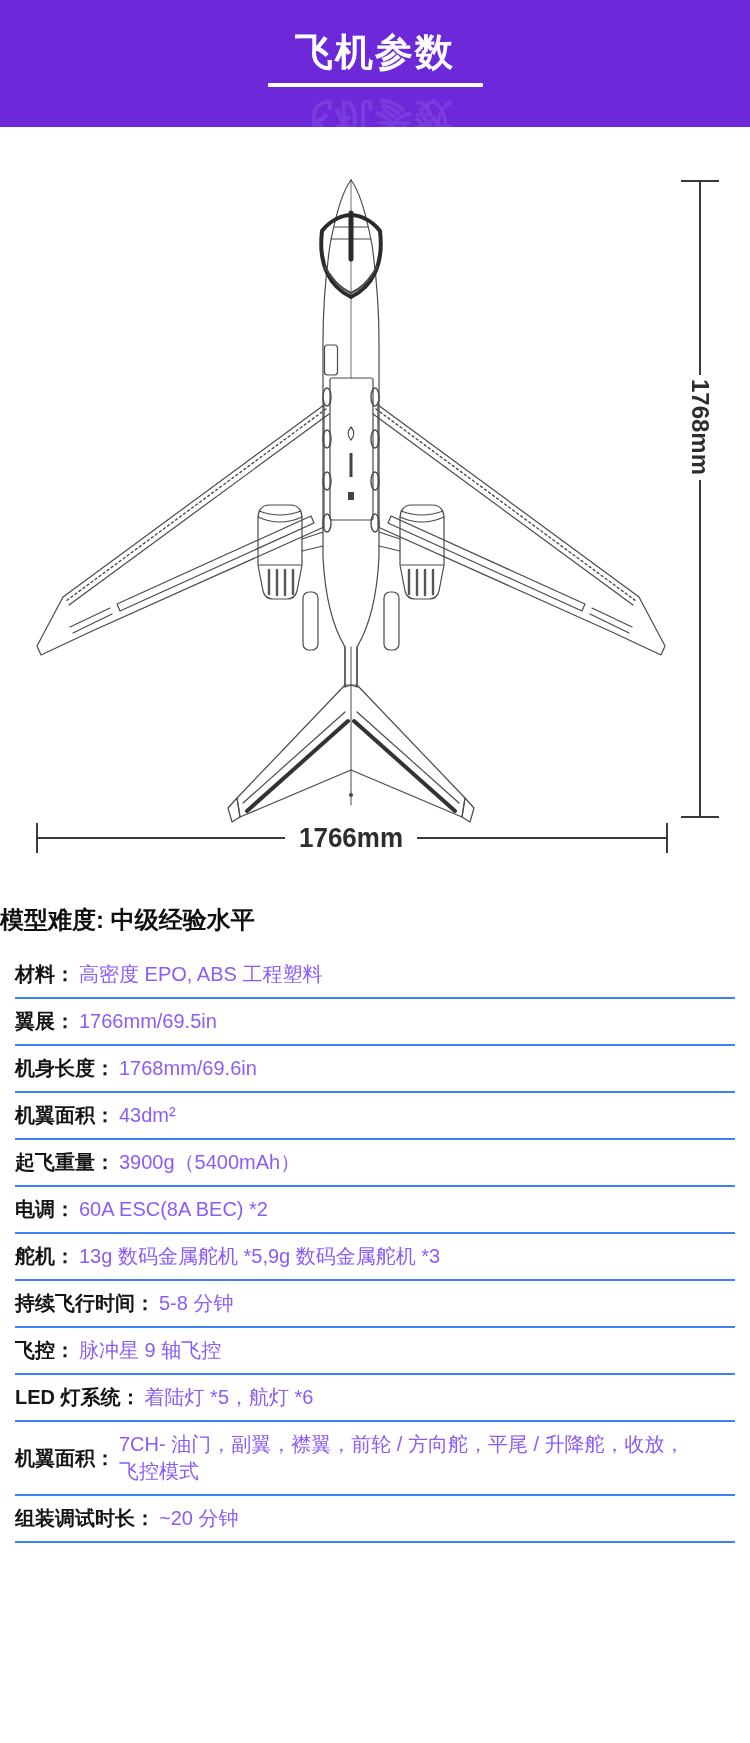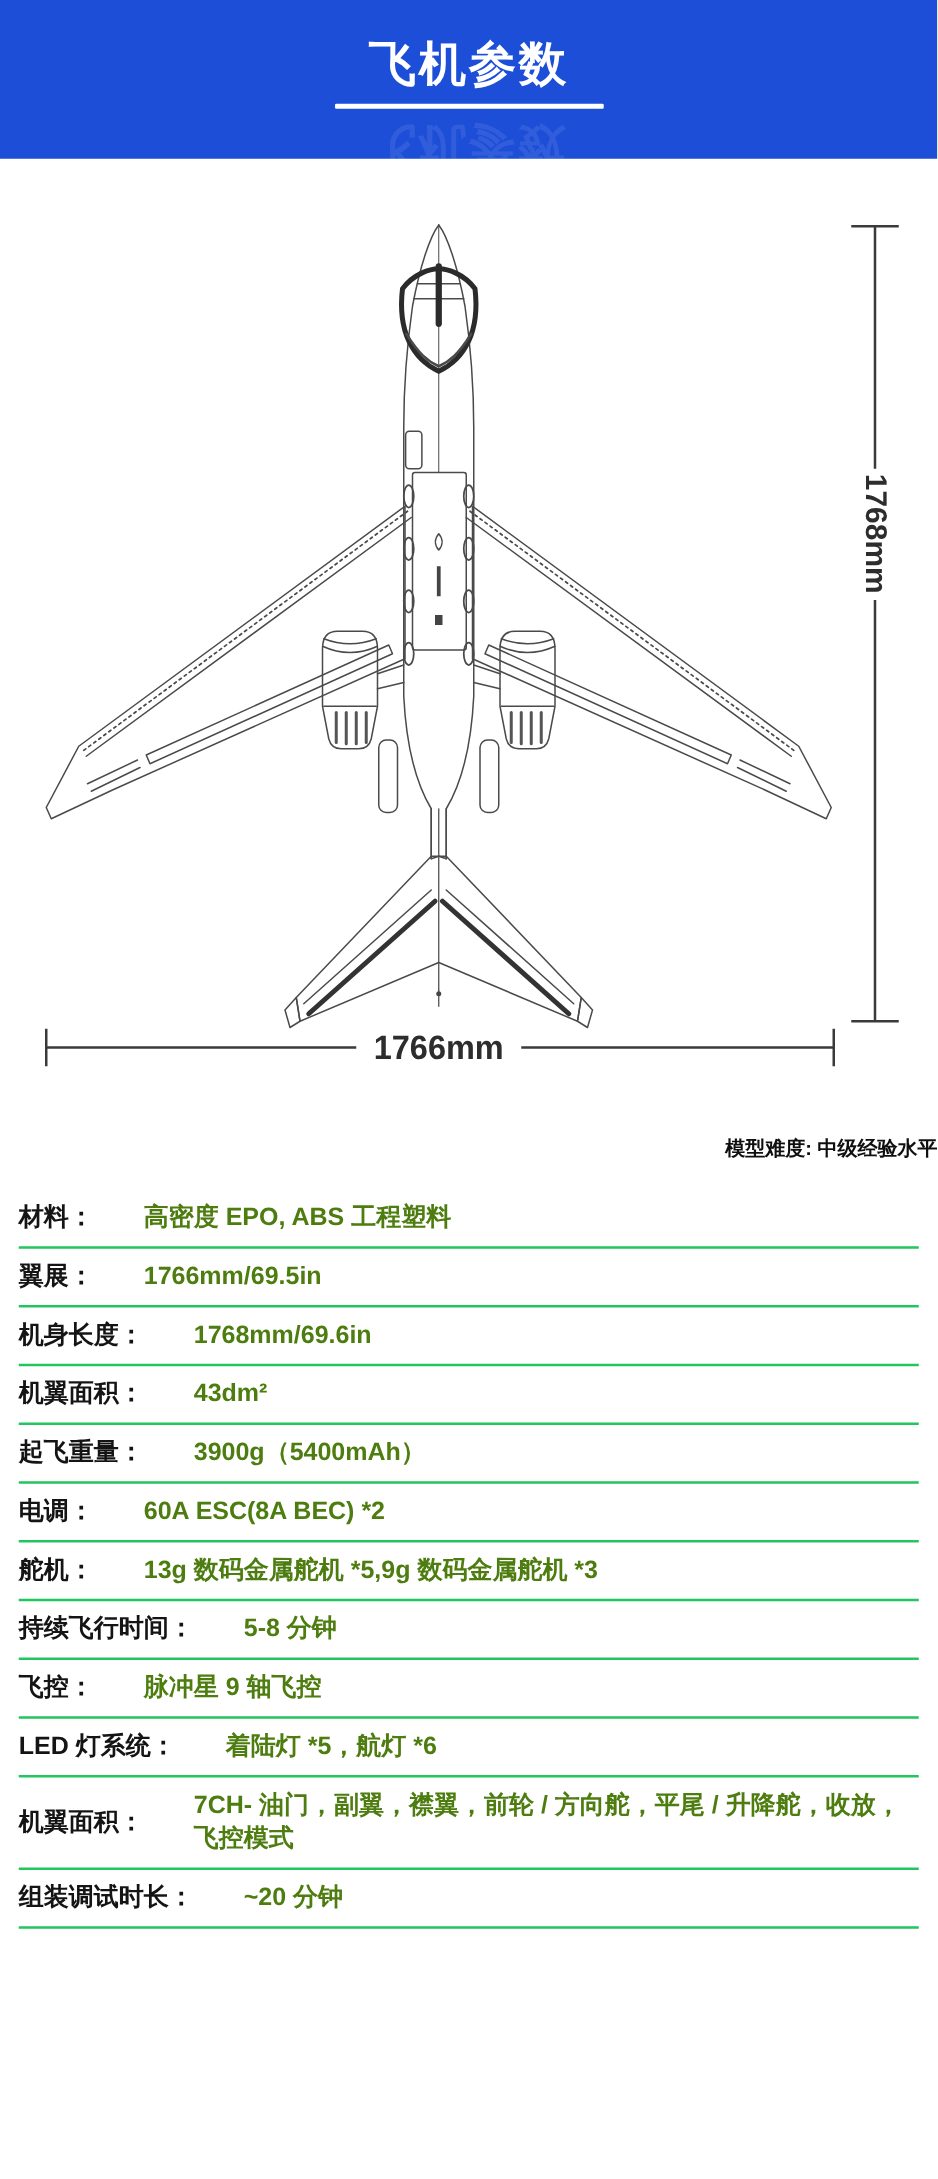--- a/index.html
+++ b/index.html
@@ -4,21 +4,21 @@
 <style>
   html,body{margin:0;padding:0;background:#ffffff;}
   .page{
     width:750px;height:1743px;margin:0 auto;position:relative;
     background:#ffffff;overflow:hidden;
     font-family:"Liberation Sans","DejaVu Sans",sans-serif;
     color:#1c1c1c;
   }
   
   .hero{
-    height:127px;background:#1d4ed8;position:relative;overflow:hidden;
+    height:127px;background:#6d28d9;position:relative;overflow:hidden;
     display:flex;flex-direction:column;align-items:center;
   }
   .hero-title{
     margin-top:30px;font-size:38px;line-height:44px;font-weight:700;
     color:#ffffff;letter-spacing:2px;white-space:nowrap;
   }
   .hero-underline{
     width:215px;height:4px;background:#ffffff;margin-top:9px;border-radius:1px;
   }
   .hero-reflection{
@@ -28,38 +28,37 @@
   }
   
   .diagram-wrap{height:733px;position:relative;}
   .diagram-wrap svg{display:block;}
   .dim-text{
     font-family:"Liberation Sans","DejaVu Sans",sans-serif;
     font-weight:600;fill:#2d2d2d;
   }
   
   .difficulty{
-    margin-top:44px;text-align:right;font-size:16px;line-height:32px;
+    margin-top:44px;text-align:left;font-size:24px;line-height:32px;
     font-weight:700;color:#0f0f0f;
   }
   
   .spec-table{margin-top:16px;padding:0 15px;}
   .spec-row{
     display:flex;align-items:center;
-    border-bottom:2px solid #22c55e;
+    border-bottom:2px solid #3b82f6;
     padding:9px 0;min-height:27px;
   }
   .spec-label{
     font-weight:700;color:#141414;font-size:20px;line-height:27px;
     white-space:nowrap;margin-right:4px;flex:none;
   }
   .spec-value{
-    font-weight:700;color:#4d7c0f;font-size:20px;line-height:27px;
+    font-weight:400;color:#8b5cf6;font-size:20px;line-height:27px;
     max-width:570px;
-    margin-left:36px;
   }
 </style>
 </head>
 <body>
 
 <div class="page">
 
   <div class="hero">
     <div class="hero-title">飞机参数</div>
     <div class="hero-underline"></div>

